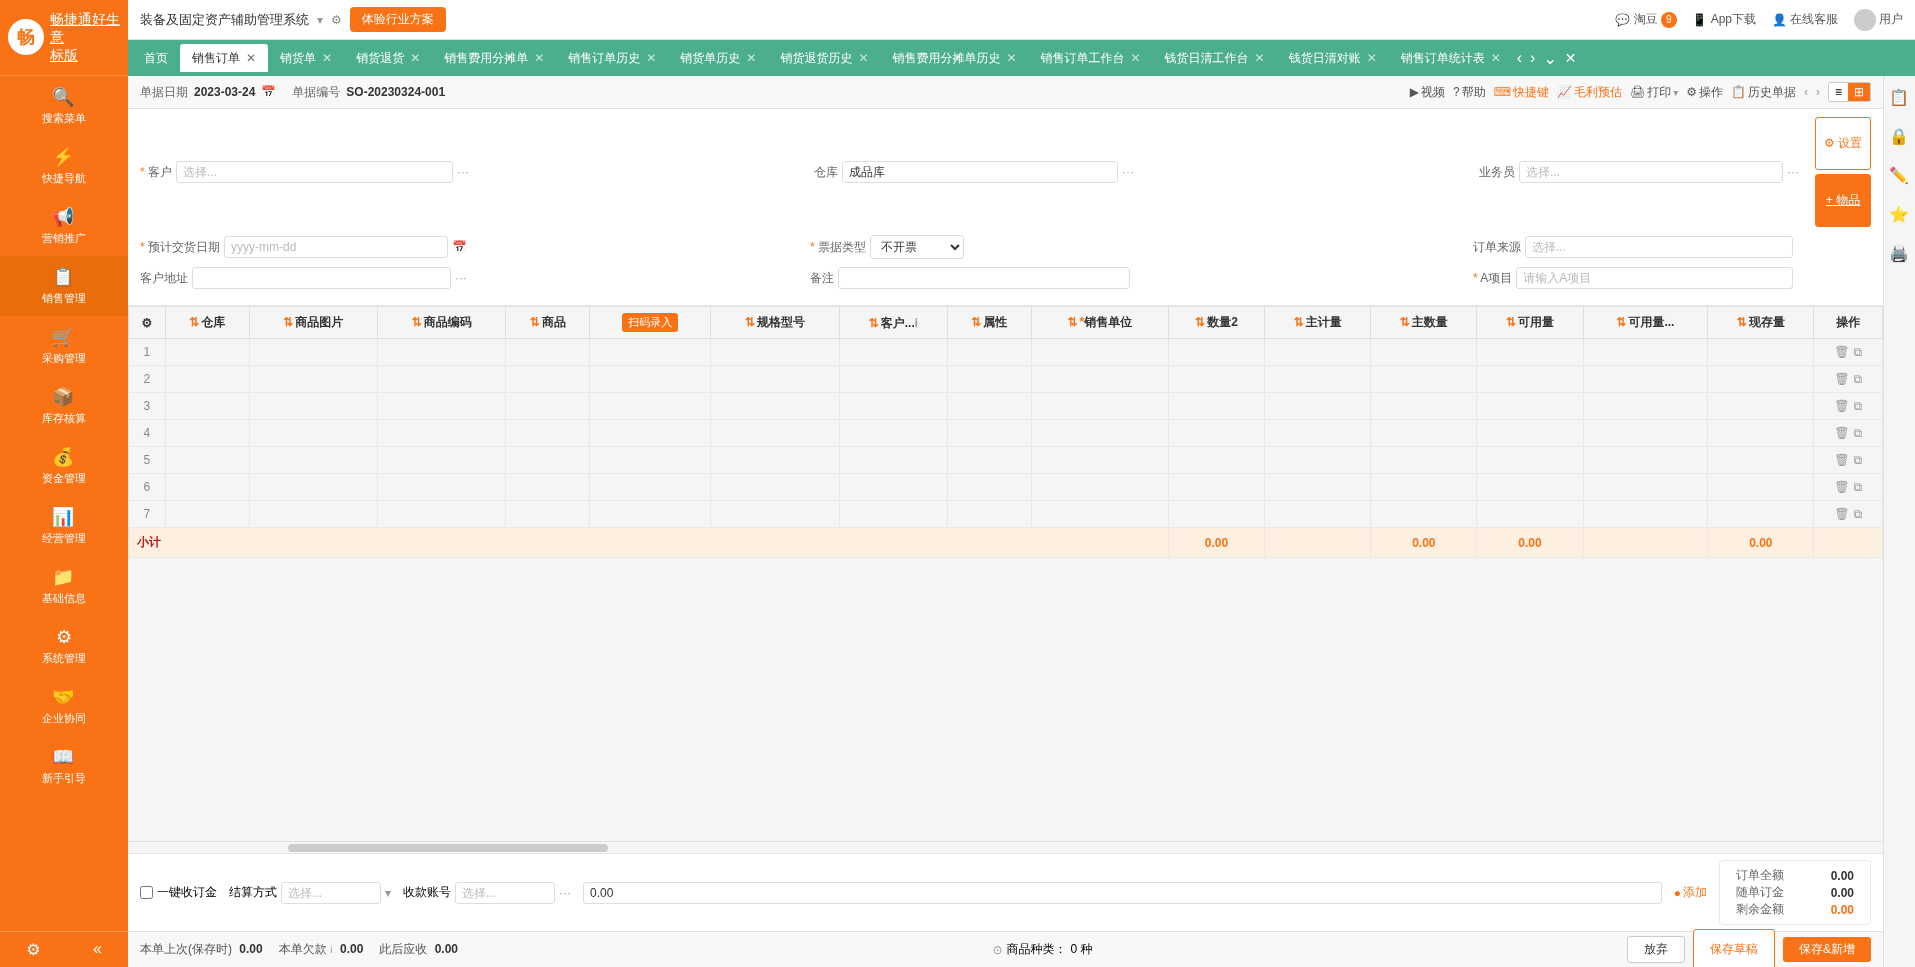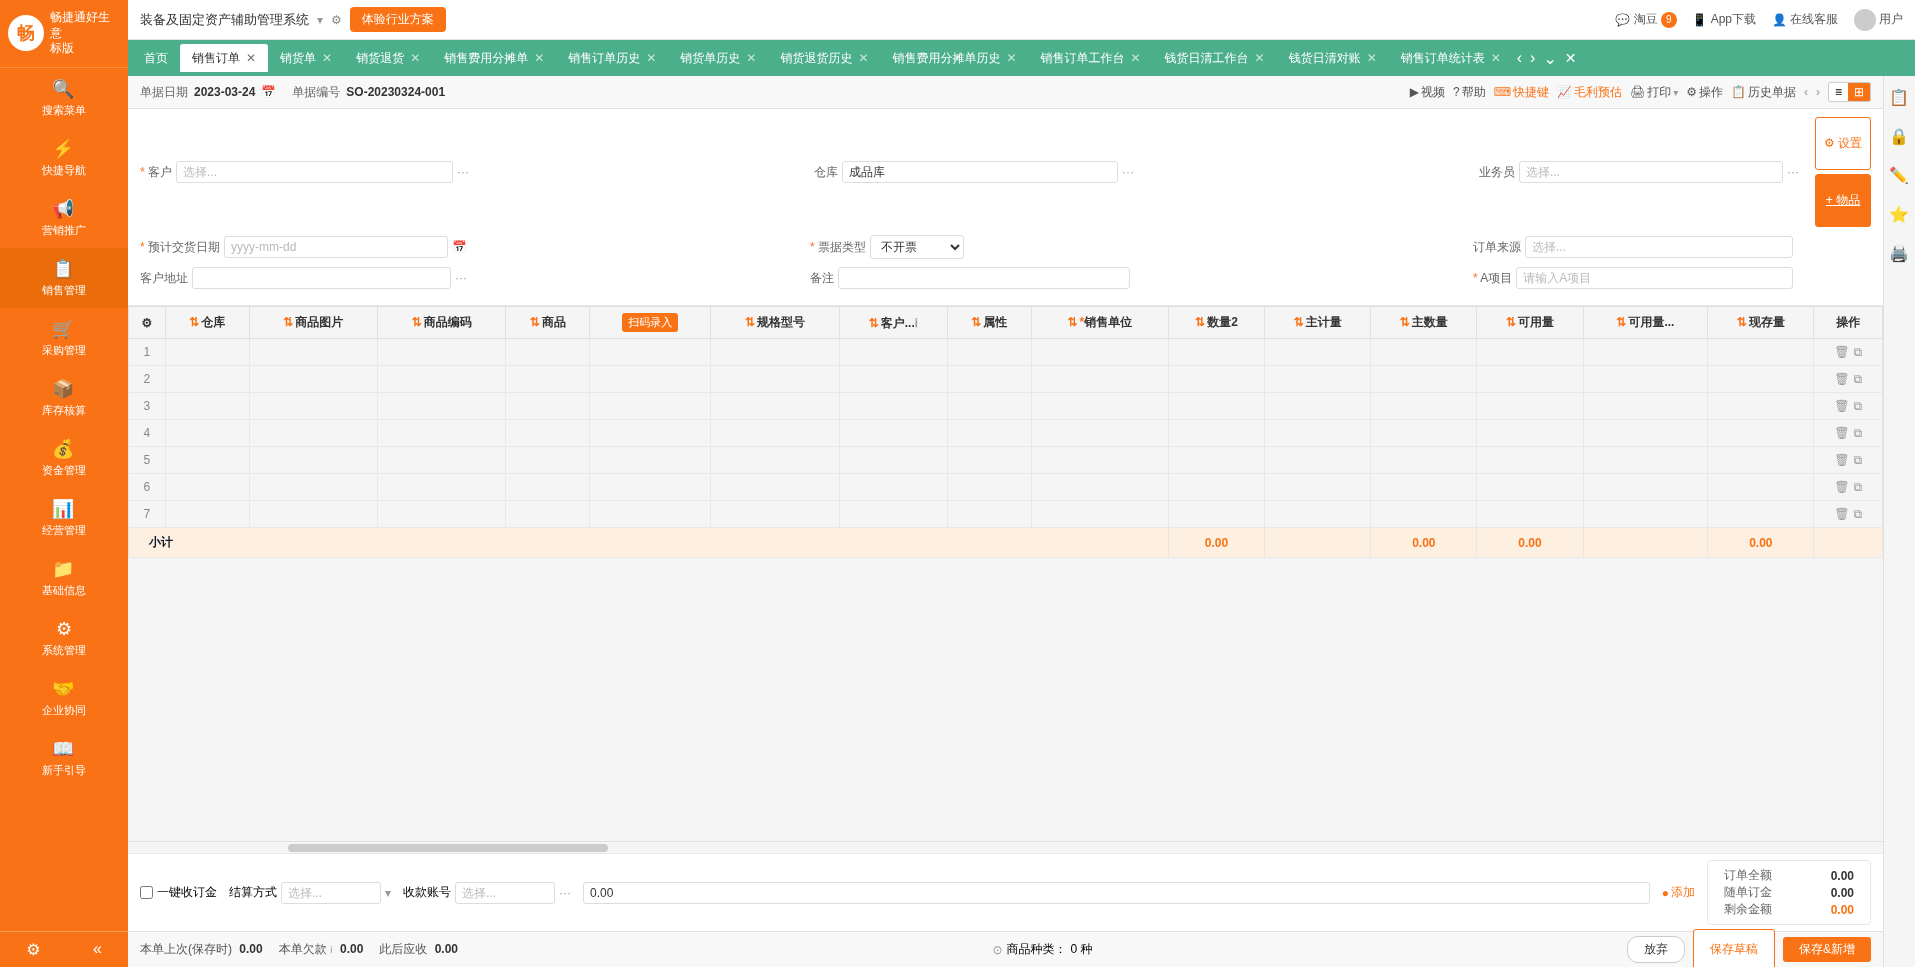--- a/index.html
+++ b/index.html
@@ -2,21 +2,21 @@
 <html><head>
   <meta charset="utf-8">
   <style>
     * { box-sizing: border-box; margin: 0; padding: 0; font-family: 'Microsoft YaHei', Arial, sans-serif; font-size: 12px; }
     body { background: #f5f5f5; display: flex; height: 967px; overflow: hidden; }
 
     
     .sidebar { width: 128px; background: #f97316; display: flex; flex-direction: column; align-items: center; padding-top: 0; flex-shrink: 0; }
     .sidebar-logo { width: 100%; background: #f97316; display: flex; align-items: center; padding: 10px 8px; border-bottom: 1px solid rgba(255,255,255,0.2); }
     .logo-icon { width: 36px; height: 36px; background: #fff; border-radius: 50%; display: flex; align-items: center; justify-content: center; margin-right: 6px; font-size: 18px; color: #f97316; font-weight: bold; flex-shrink: 0; }
-    .logo-text { color: #fff; font-size: 12px; line-height: 1.3; }
+    .logo-text { color: #fff; font-size: 14px; line-height: 1.3; text-decoration: underline; }
     .sidebar-item { width: 100%; display: flex; flex-direction: column; align-items: center; padding: 10px 0; cursor: pointer; color: #fff; position: relative; }
     .sidebar-item.active { background: #ea6c0a; }
     .sidebar-item .s-icon { font-size: 18px; margin-bottom: 3px; }
     .sidebar-item .s-label { font-size: 11px; }
 
     
     .main { flex: 1; display: flex; flex-direction: column; overflow: hidden; }
 
     
     .topbar { height: 40px; background: #fff; border-bottom: 1px solid #e0e0e0; display: flex; align-items: center; padding: 0 12px; justify-content: space-between; flex-shrink: 0; }
@@ -80,30 +80,30 @@
     
     .scroll-indicator { height: 12px; background: #f5f5f5; border-top: 1px solid #e0e0e0; flex-shrink: 0; }
     .scroll-bar { height: 8px; background: #ccc; border-radius: 4px; width: 320px; margin: 2px 160px; }
 
     
     .form-bottom { padding: 6px 12px; background: #fff; border-top: 1px solid #e8e8e8; display: flex; align-items: center; gap: 12px; flex-shrink: 0; }
     .checkbox-label { display: flex; align-items: center; gap: 4px; cursor: pointer; }
     .form-bottom-field { display: flex; align-items: center; gap: 4px; }
     .add-btn { color: #f97316; cursor: pointer; display: flex; align-items: center; gap: 2px; }
     .amount-panel { margin-left: auto; background: #fff; border: 1px solid #e8e8e8; border-radius: 4px; padding: 6px 16px; font-size: 13px; }
-    .amount-row { display: flex; justify-content: space-between; gap: 32px; align-items: center; }
+    .amount-row { display: flex; justify-content: space-between; gap: 20px; align-items: center; }
     .amount-label { color: #666; }
     .amount-value { color: #333; font-weight: bold; min-width: 50px; text-align: right; }
     .amount-value.orange { color: #f97316; }
 
     
     .statusbar { height: 36px; background: #f8f8f8; border-top: 1px solid #e0e0e0; display: flex; align-items: center; padding: 0 12px; justify-content: space-between; flex-shrink: 0; }
     .statusbar-left { display: flex; align-items: center; gap: 16px; font-size: 12px; color: #555; }
     .statusbar-right { display: flex; align-items: center; gap: 8px; }
-    .btn-discard { border: 1px solid #ccc; background: #fff; color: #333; padding: 4px 16px; border-radius: 11px; cursor: pointer; font-size: 12px; }
+    .btn-discard { border: 1px solid #ccc; background: #fff; color: #333; padding: 4px 16px; border-radius: 3px; cursor: pointer; font-size: 12px; }
     .btn-save-draft { border: 1px solid #f97316; background: #fff; color: #f97316; padding: 11px 16px; border-radius: 3px; cursor: pointer; font-size: 12px; }
     .btn-save-new { background: #f97316; color: #fff; border: none; padding: 4px 16px; border-radius: 3px; cursor: pointer; font-size: 12px; }
 
     
     .right-panel { width: 32px; background: #f5f5f5; border-left: 1px solid #e0e0e0; display: flex; flex-direction: column; align-items: center; padding: 8px 0; gap: 12px; flex-shrink: 0; }
     .r-icon { color: #999; cursor: pointer; font-size: 16px; padding: 4px; }
     .r-icon.active { color: #f97316; }
 
     
     .content-with-panel { flex: 1; display: flex; overflow: hidden; }
@@ -587,21 +587,21 @@
     <td>
       <div class="col-action">
         <span class="icon-delete">🗑</span>
         <span class="icon-copy">⧉</span>
       </div>
     </td>
   </tr>
             </tbody>
           <tfoot>
             <tr class="subtotal-row">
-              <td colspan="10" style="text-align:left; padding-left:20px; color:#0f172a; font-weight:bold;margin-left:32px;">小计</td>
+              <td colspan="10" style="text-align:left; padding-left:8px; color:#b91c1c; font-weight:bold;margin-left:32px;">小计</td>
               <td class="value">0.00</td>
               <td></td>
               <td class="value">0.00</td>
               <td class="value">0.00</td>
               <td></td>
               <td class="value">0.00</td>
               <td></td>
             </tr>
           </tfoot>
         </table>

